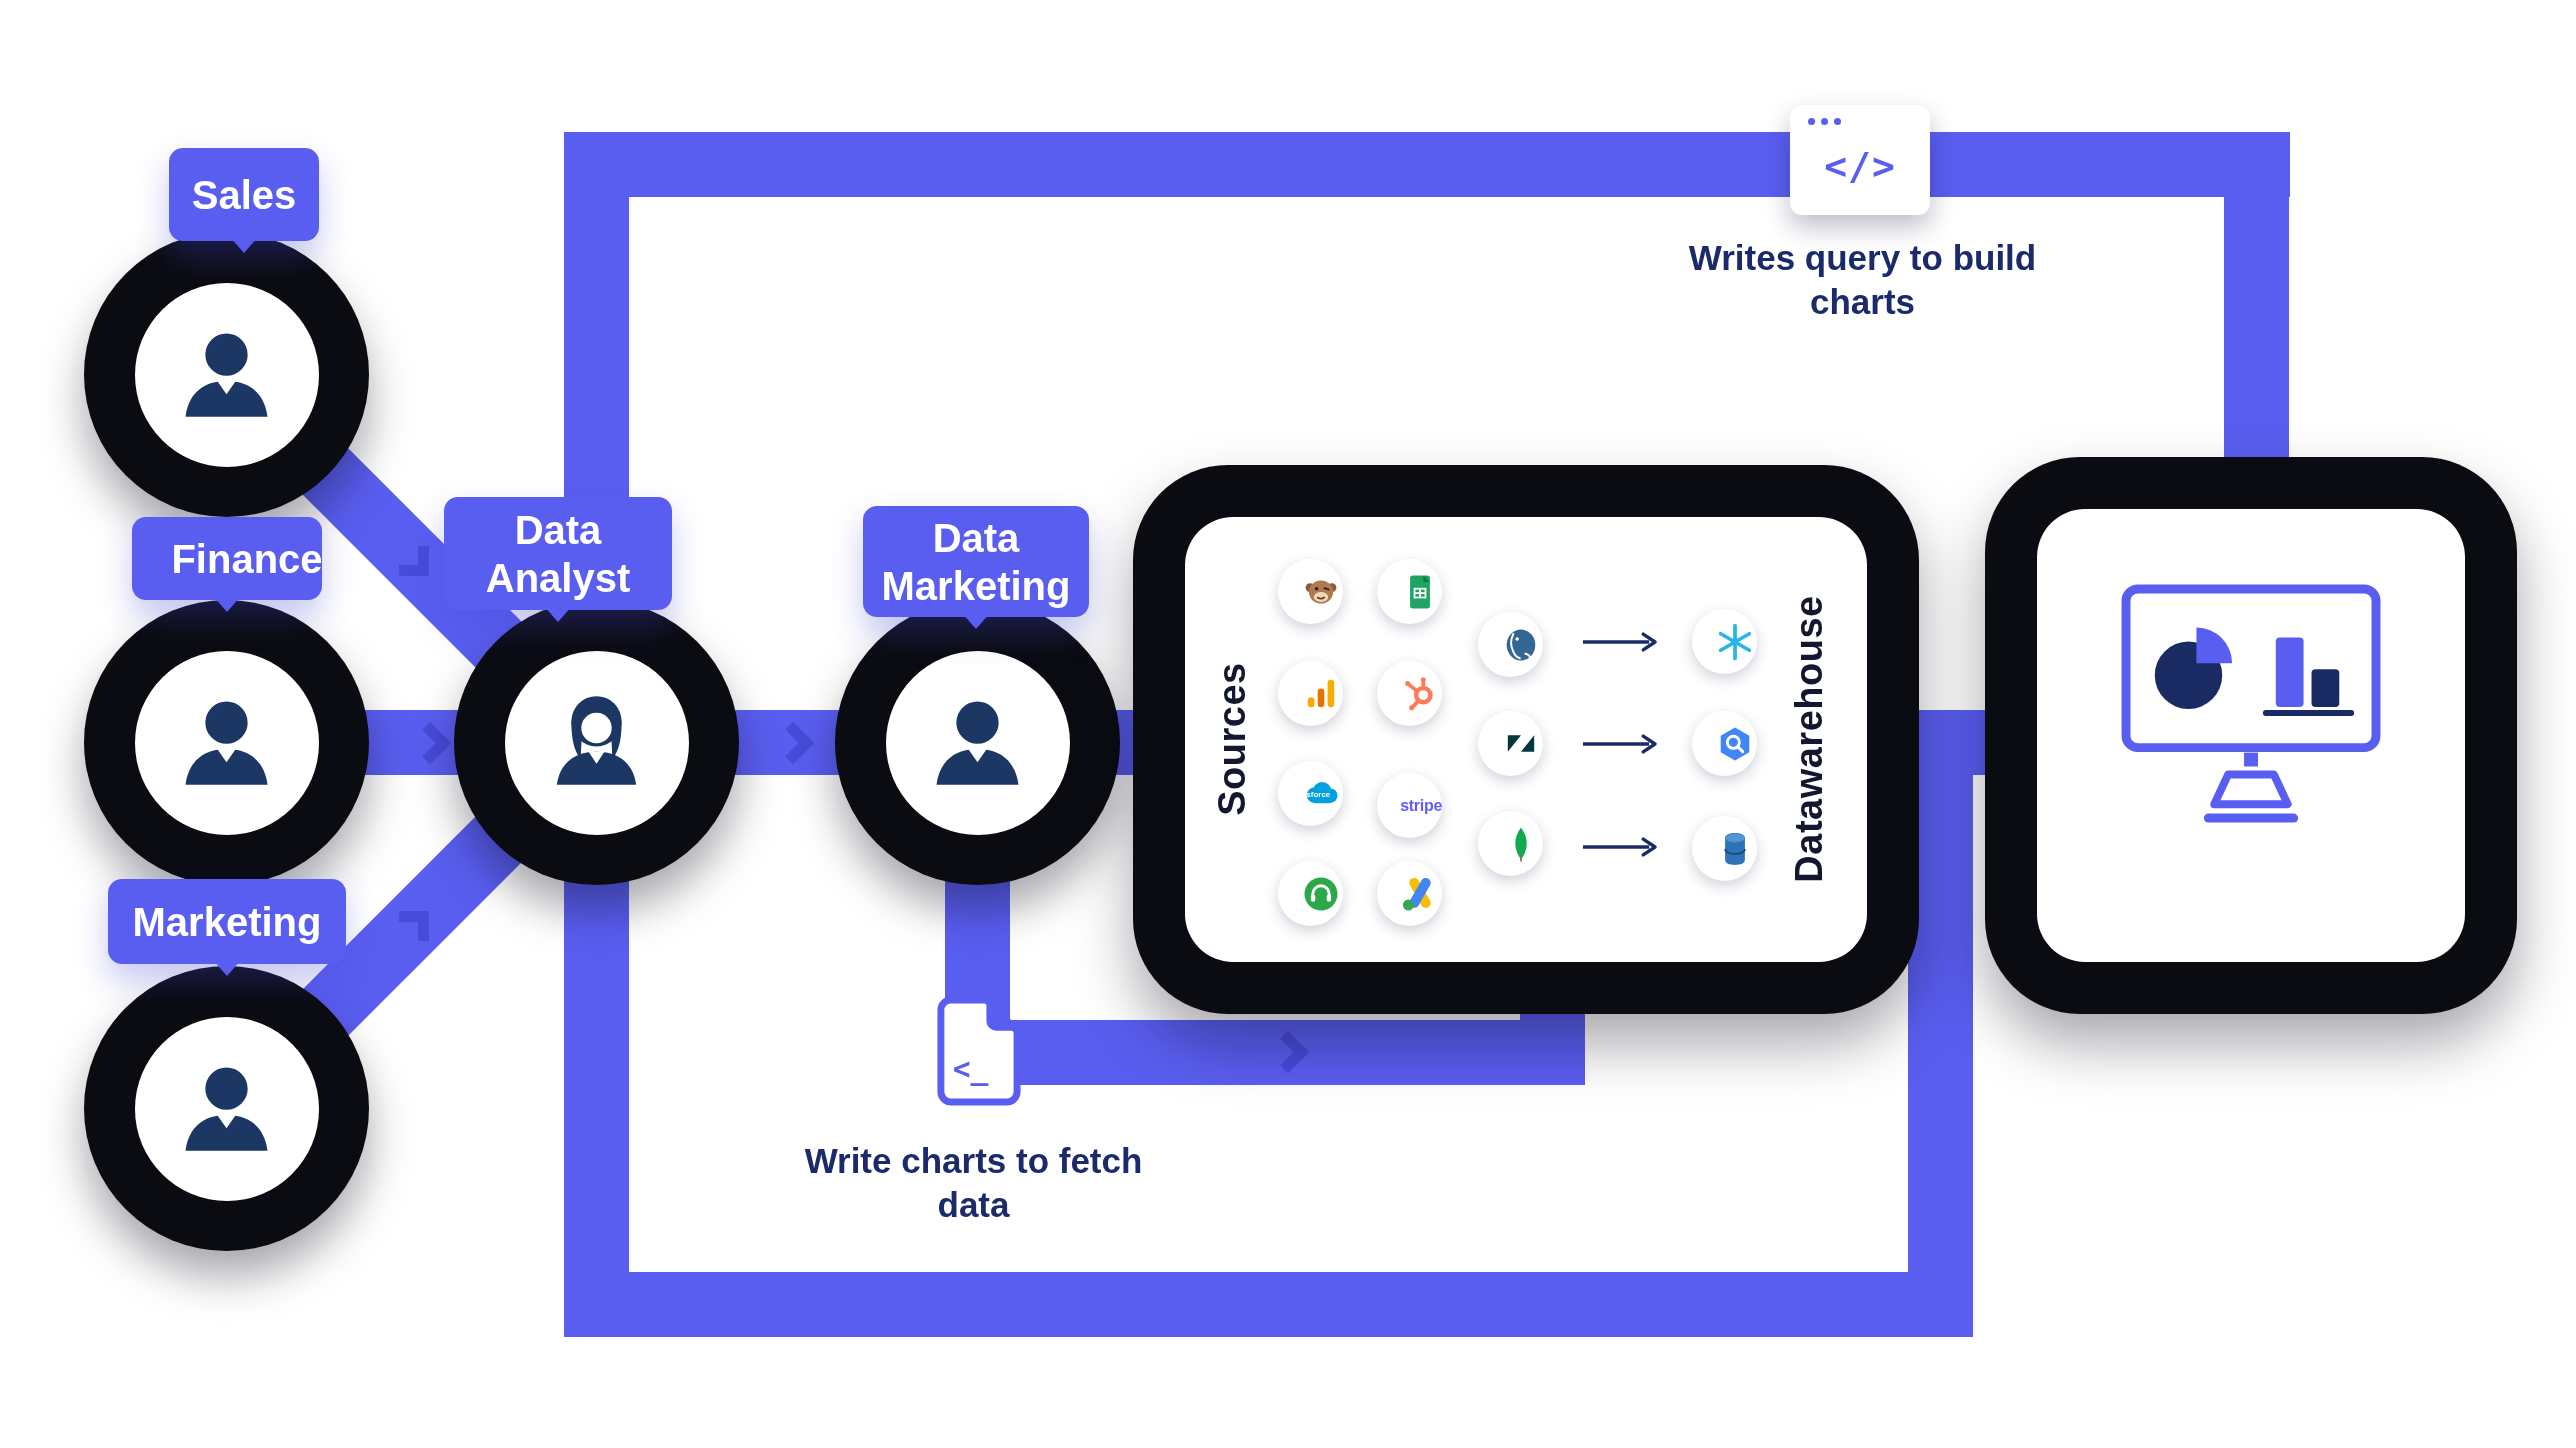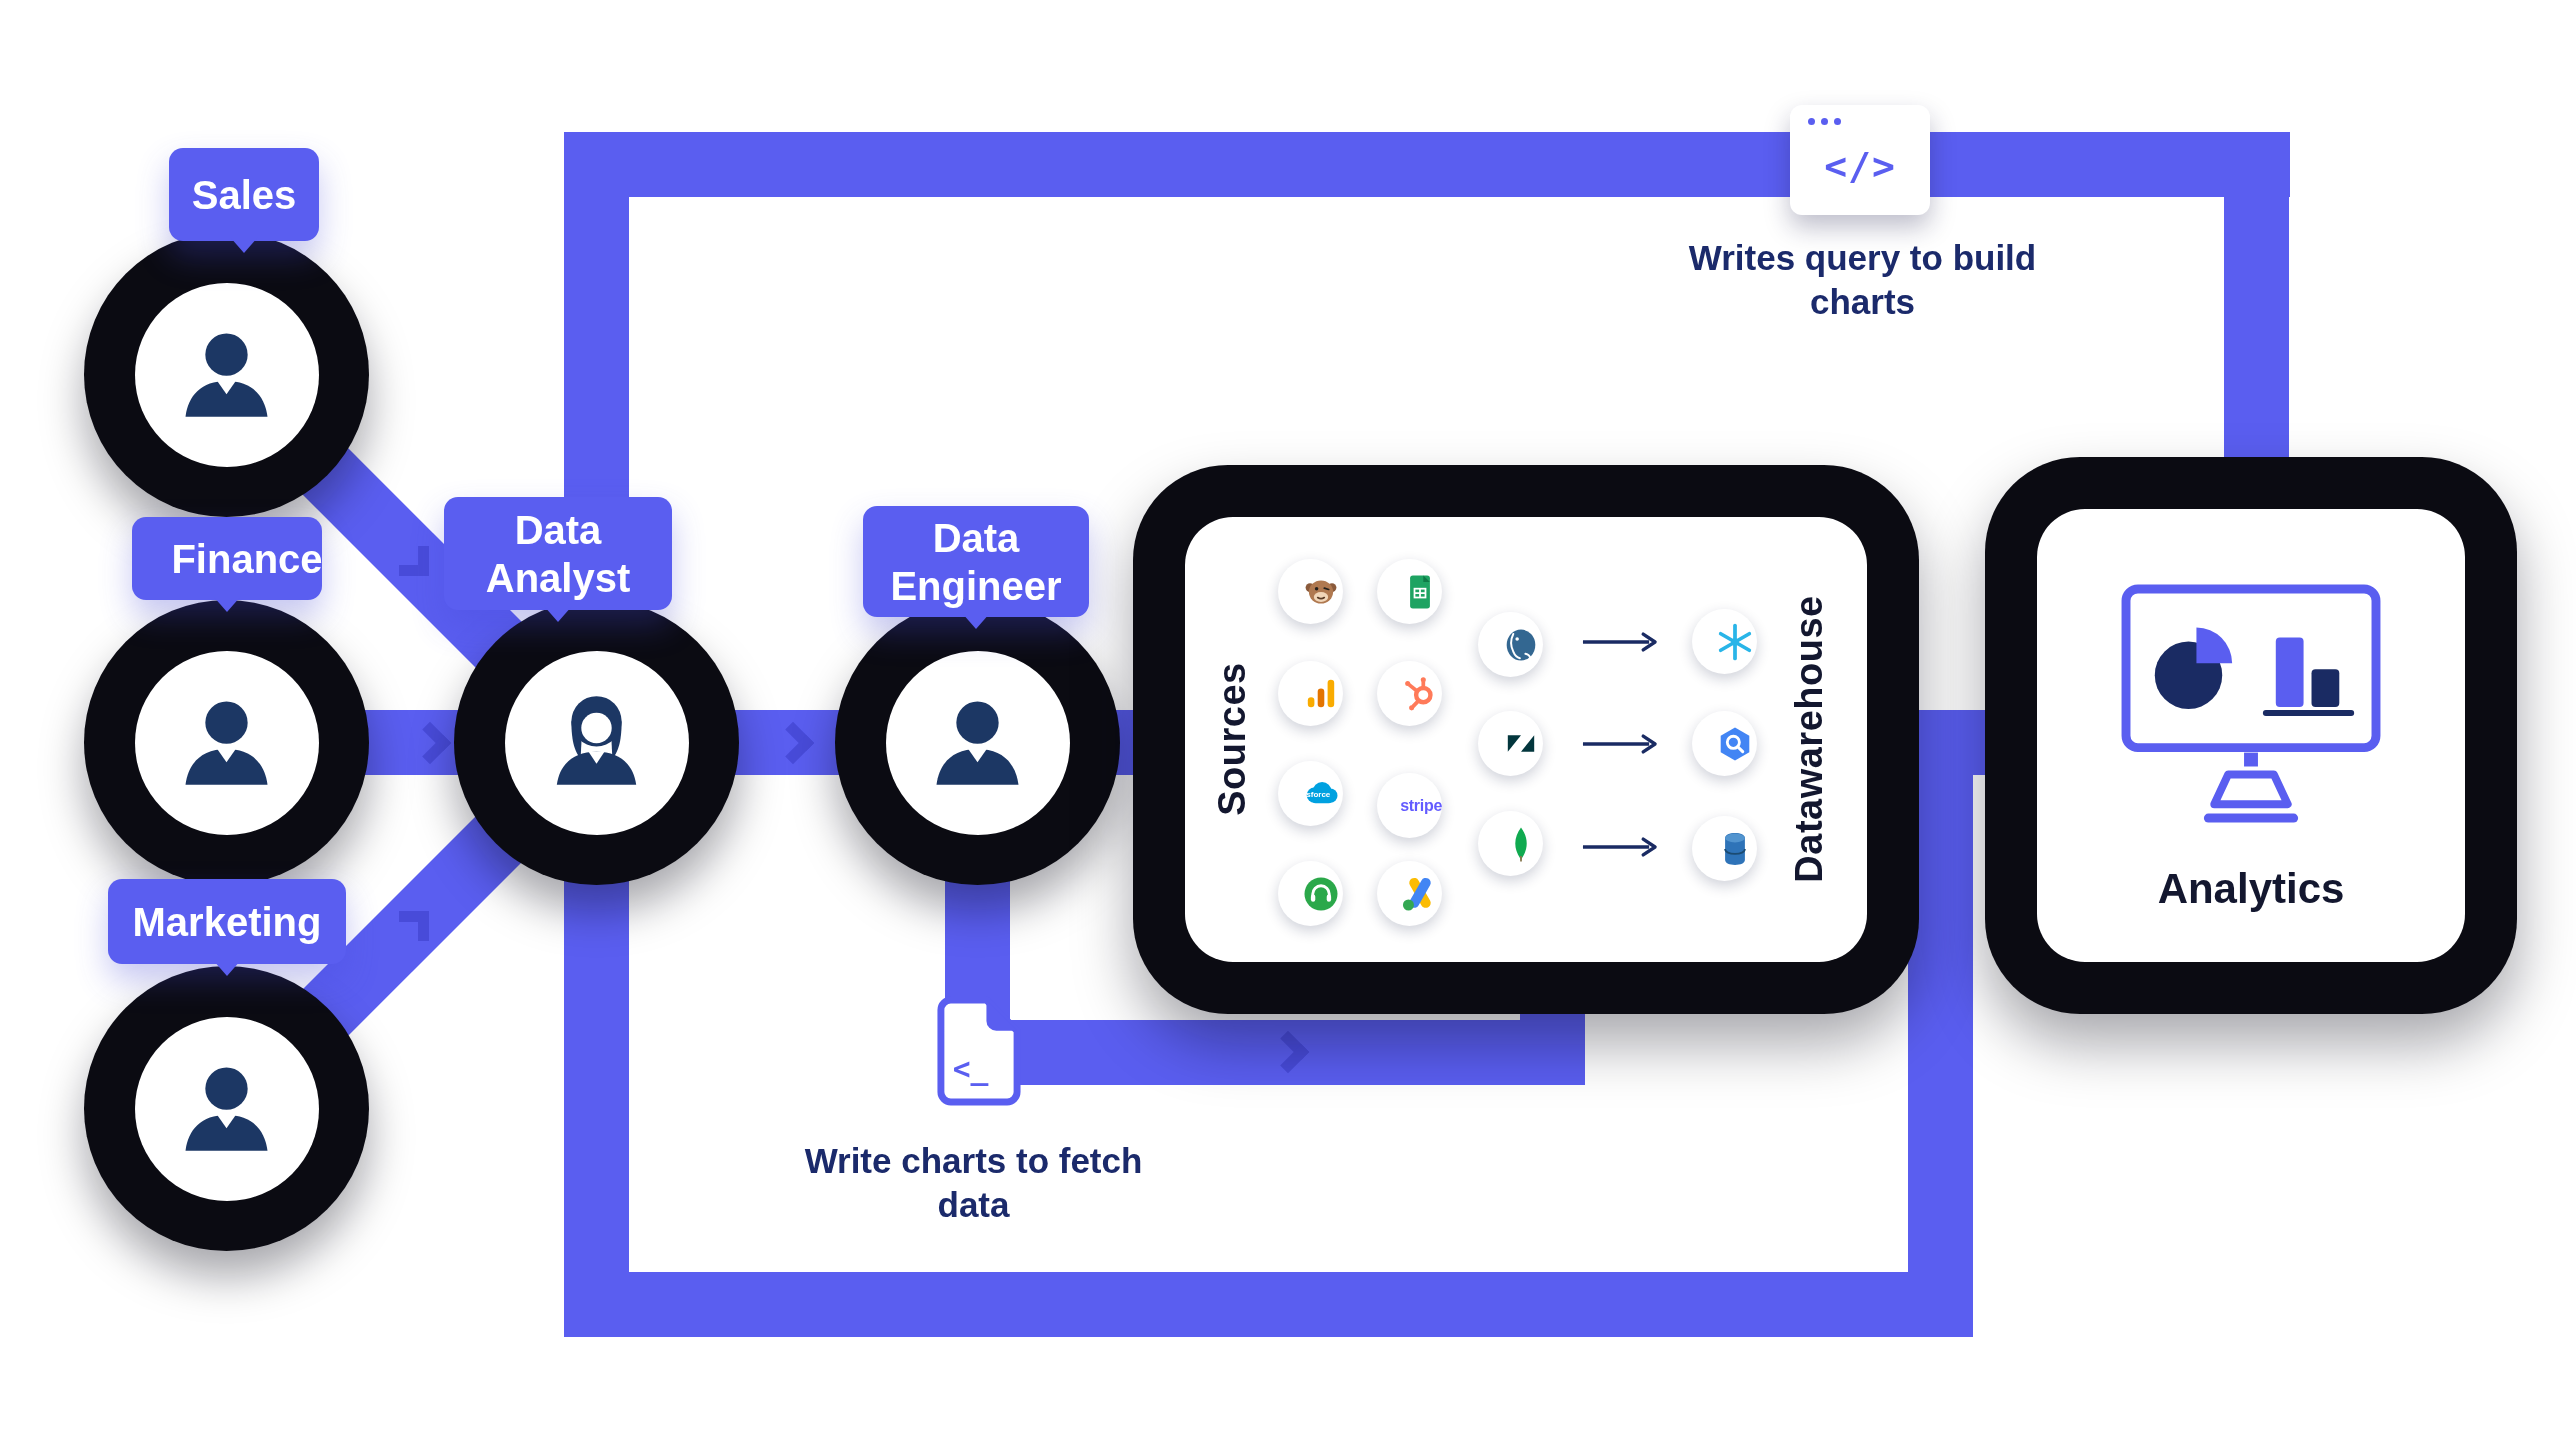--- a/index.html
+++ b/index.html
@@ -108,21 +108,21 @@
   <div class="tag" style="left:132px;top:517px;width:190px;height:83px;padding-left:40px;">
     <span>Finance</span>
   </div>
   <div class="tag" style="left:108px;top:879px;width:238px;height:85px;">
     <span>Marketing</span>
   </div>
   <div class="tag" style="left:444px;top:497px;width:228px;height:113px;padding:0 28px;text-align:center;">
     <span>Data Analyst</span>
   </div>
   <div class="tag" style="left:863px;top:506px;width:226px;height:111px;padding:0 20px;">
-    <span>Data Engineer</span>
+    <span>Data Marketing</span>
   </div>
 
   <div class="node" style="left:84px;top:232px;">
     <div class="node-inner">
       <svg width="127" height="127" viewBox="0 0 96 96">
         <circle cx="48" cy="33" r="16" fill="#1C3764"></circle>
         <path d="M48 53 C29 53 19 64 17 80 L79 80 C77 64 67 53 48 53 Z" fill="#1C3764"></path>
         <path d="M41 53 L48 63 L55 53 Z" fill="#ffffff"></path>
       </svg>
     </div>
@@ -312,21 +312,20 @@
       <rect x="9" y="9" width="252" height="160" rx="12" fill="#fff" stroke="#5A5EF0" stroke-width="9"></rect>
       <circle cx="72" cy="96" r="34" fill="#1A2B63"></circle>
       <path d="M80 84 L80 48 A36 36 0 0 1 116 84 Z" fill="#5A5EF0"></path>
       <rect x="160" y="58" width="28" height="70" rx="4" fill="#5A5EF0"></rect>
       <rect x="196" y="90" width="28" height="38" rx="4" fill="#1A2B63"></rect>
       <line x1="150" y1="134" x2="236" y2="134" stroke="#1A2B63" stroke-width="6" stroke-linecap="round"></line>
       <rect x="128" y="174" width="14" height="14" fill="#5A5EF0"></rect>
       <path d="M112 196 H158 L172 226 H98 Z" fill="#fff" stroke="#5A5EF0" stroke-width="8" stroke-linejoin="round"></path>
       <line x1="92" y1="240" x2="178" y2="240" stroke="#5A5EF0" stroke-width="9" stroke-linecap="round"></line>
     </svg>
-    <div class="analytics-label" style="top:408px;">Analytics</div>
   </div>
 
   <div class="code-win" style="left:1790px;top:105px;">
     <div class="code-dots">
         <i></i>
         <i></i>
         <i></i>
       </div>
     <div class="code-glyph">&lt;/&gt;</div>
   </div>

